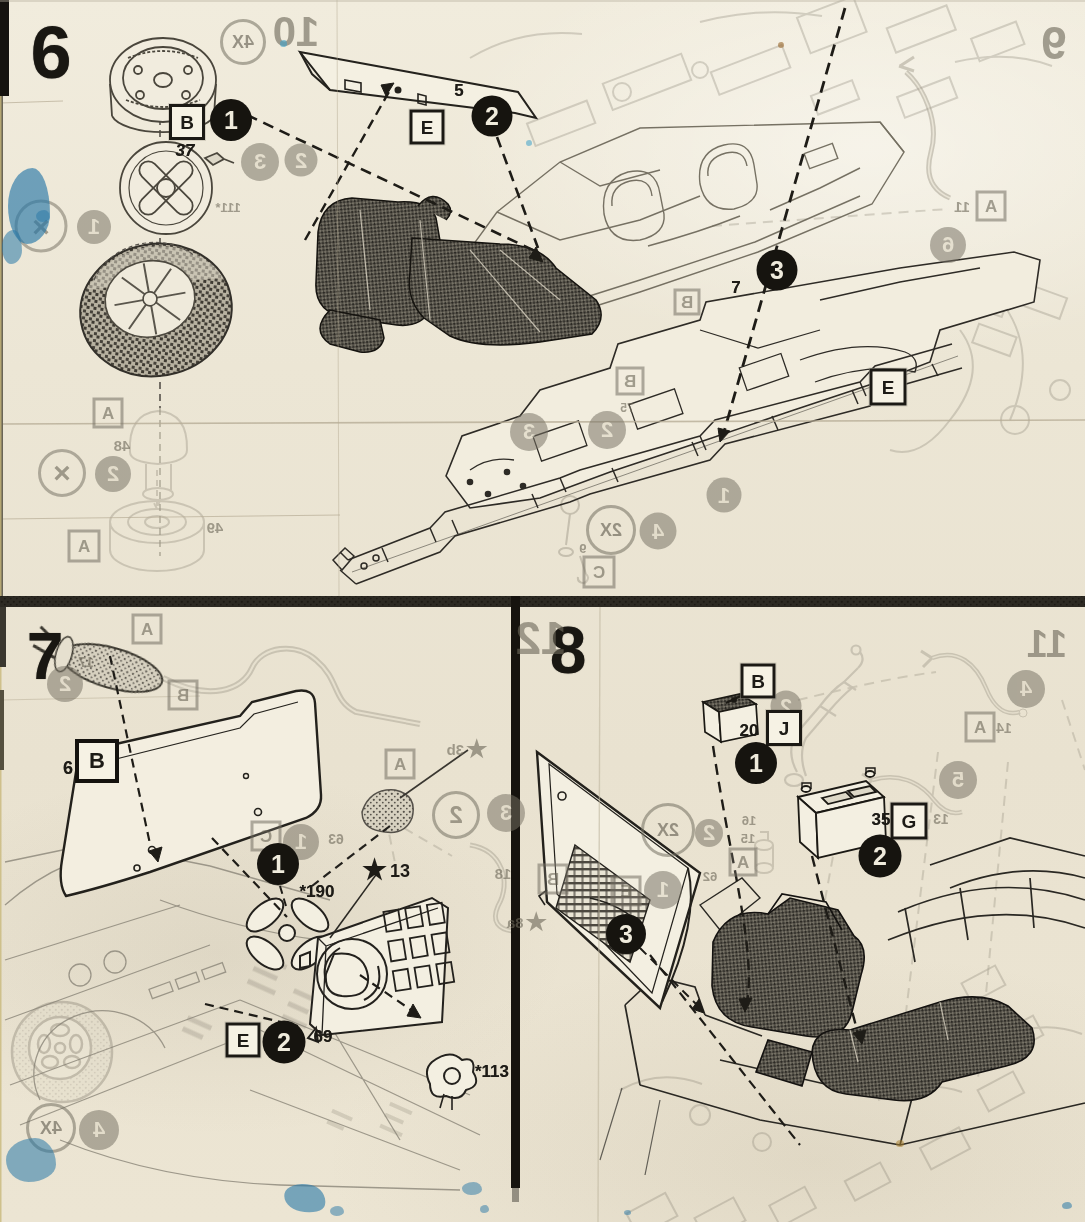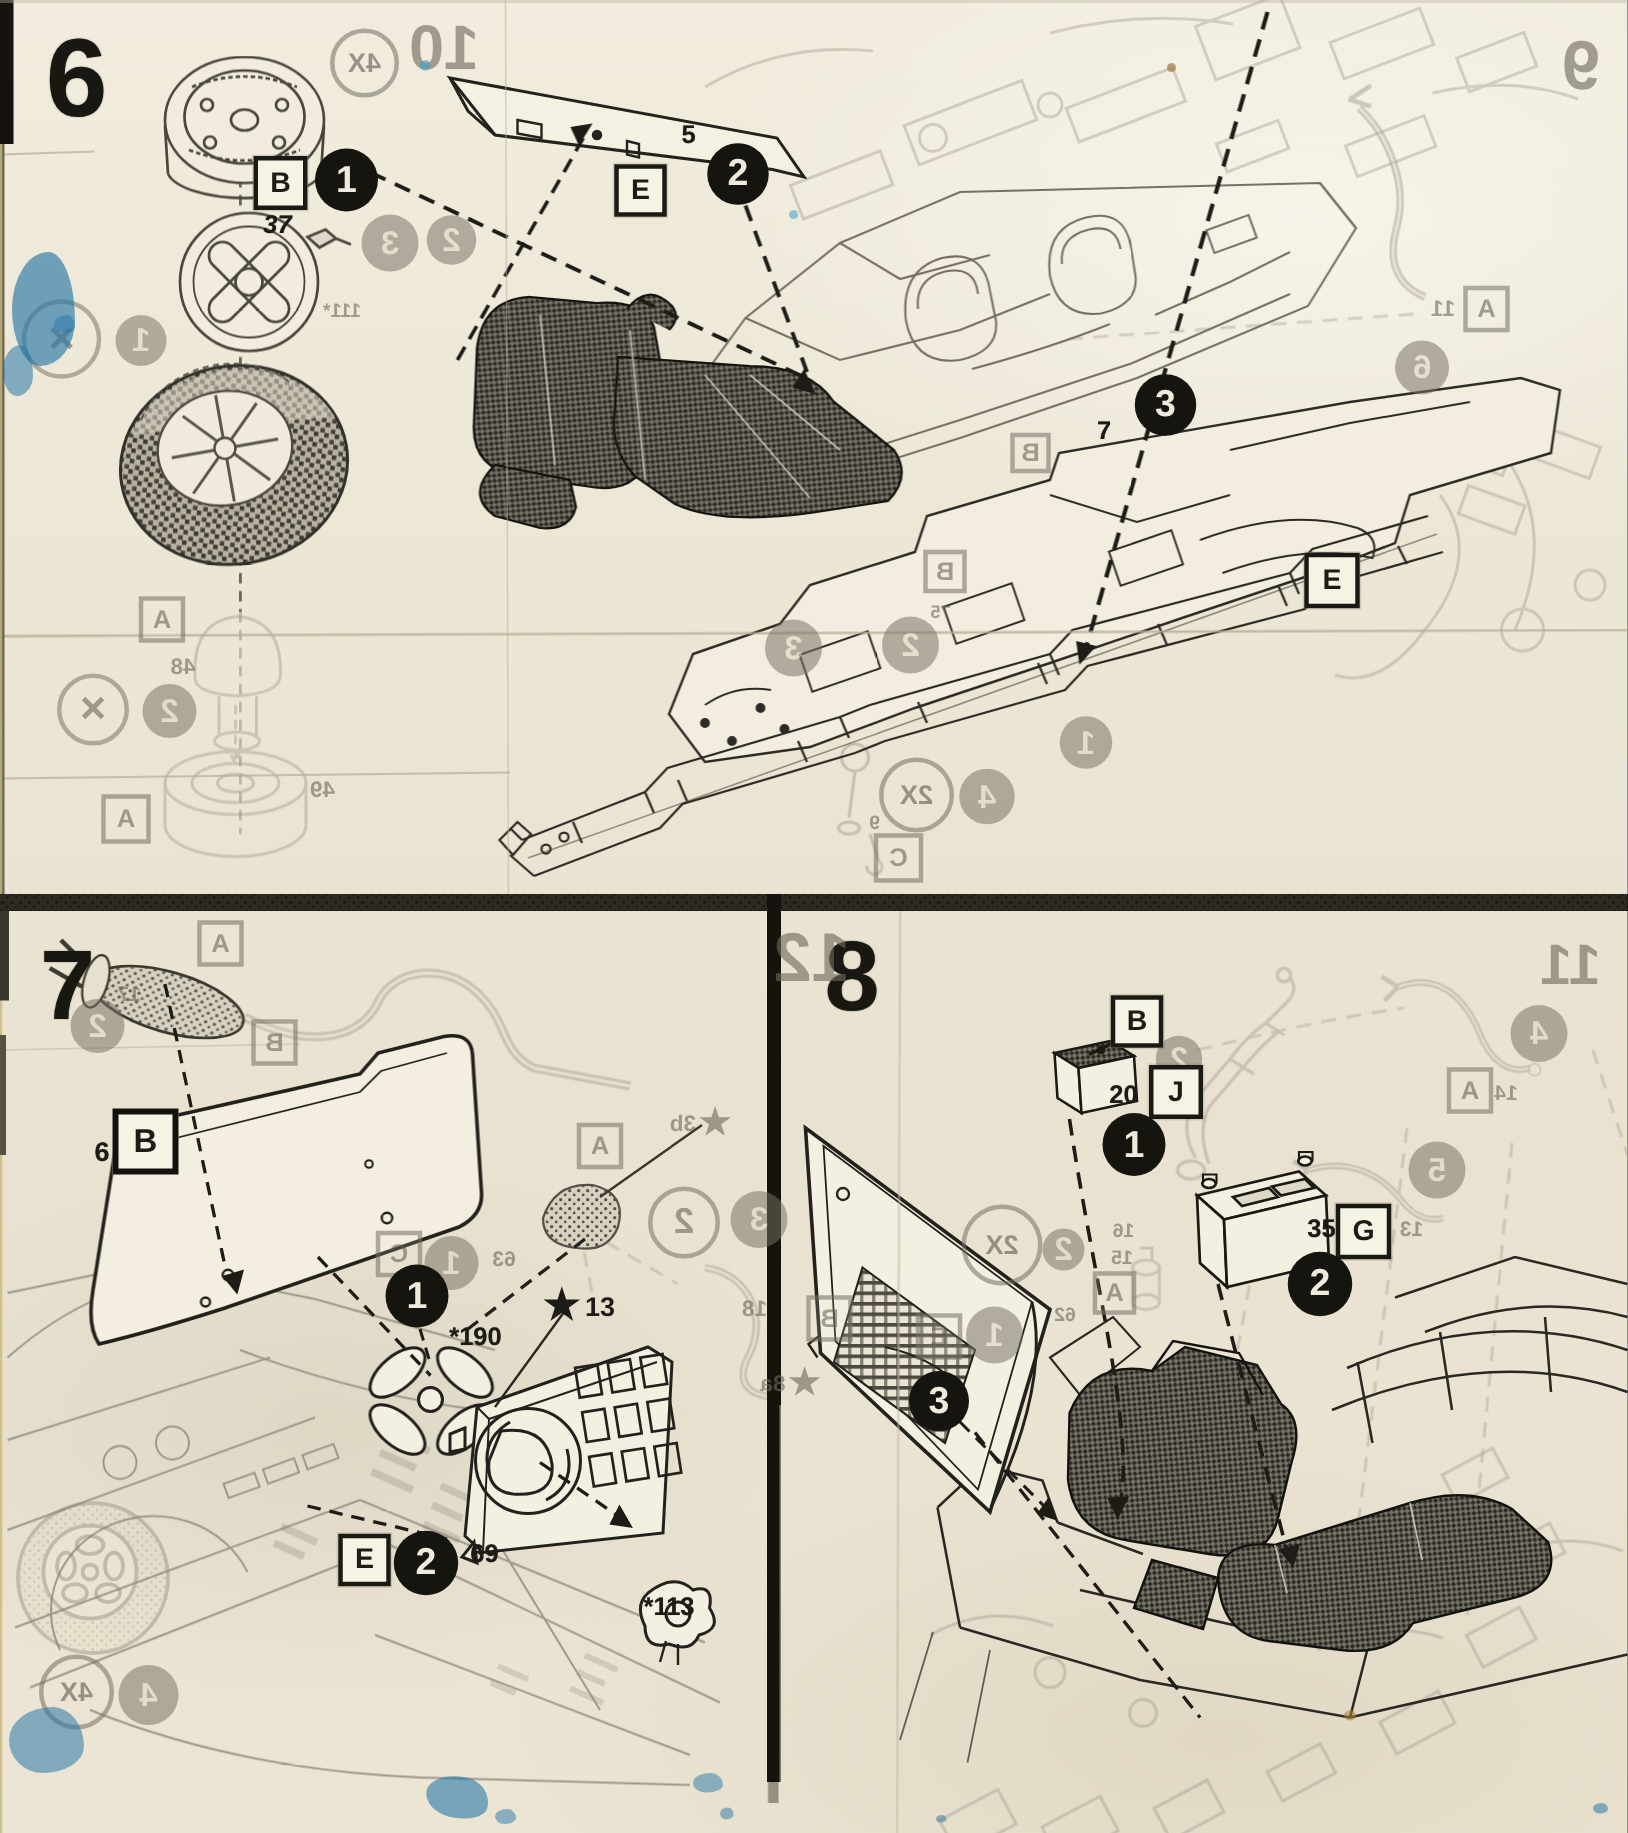--- a/index.html
+++ b/index.html
@@ -535,21 +535,21 @@
       <div class="co part-number" style="left: 68px; top: 768px; font-size: 18px;">6</div>
       <div class="co step-circle" style="left: 278px; top: 864px; width: 42px; height: 42px;">1</div>
       <div class="co part-number" style="left: 317px; top: 891px;">*190</div>
       <div class="co star" style="left: 386px; top: 871px;">
         <span class="glyph">★</span>
         <span>13</span>
       </div>
       <div class="co part-number" style="left: 323px; top: 1036px;">69</div>
       <div class="co letter-box" style="left: 243px; top: 1040px; width: 29px; height: 29px;">E</div>
       <div class="co step-circle" style="left: 284px; top: 1042px; width: 43px; height: 43px;">2</div>
-      <div class="co part-number" style="left: 446px; top: 1071px;">*113</div>
+      <div class="co part-number" style="left: 492px; top: 1071px;">*113</div>
       <div class="co bleed-box bleed" style="left: 147px; top: 629px; width: 25px; height: 25px;">A</div>
       <div class="co bleed-number bleed" style="left: 86px; top: 662px; font-size: 14px;">17</div>
       <div class="co bleed-circle-fill bleed" style="left: 65px; top: 684px; width: 36px; height: 36px;">2</div>
       <div class="co bleed-box bleed" style="left: 183px; top: 695px; width: 25px; height: 25px;">B</div>
       <div class="co bleed-box bleed" style="left: 266px; top: 836px; width: 25px; height: 25px;">C</div>
       <div class="co bleed-circle-fill bleed" style="left: 301px; top: 842px; width: 36px; height: 36px;">1</div>
       <div class="co bleed-number bleed" style="left: 336px; top: 839px; font-size: 14px;">63</div>
       <div class="co bleed-star bleed" style="left: 467px; top: 749px;">
         <span class="glyph">★</span>
         <span>3b</span>

